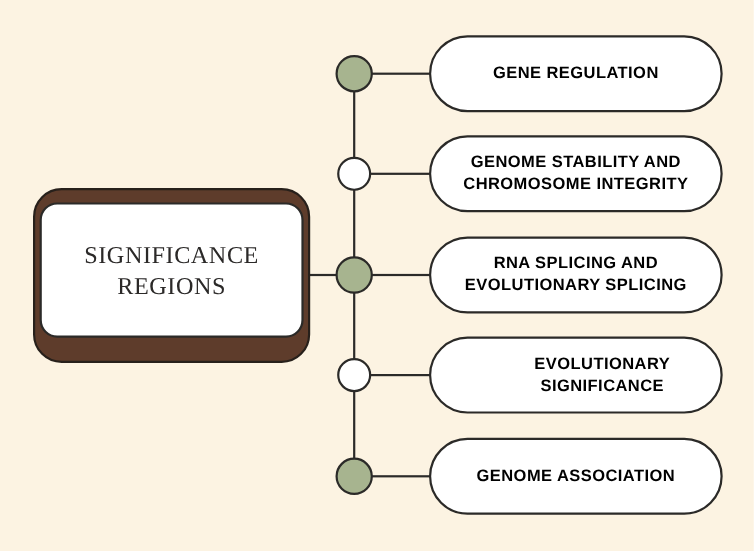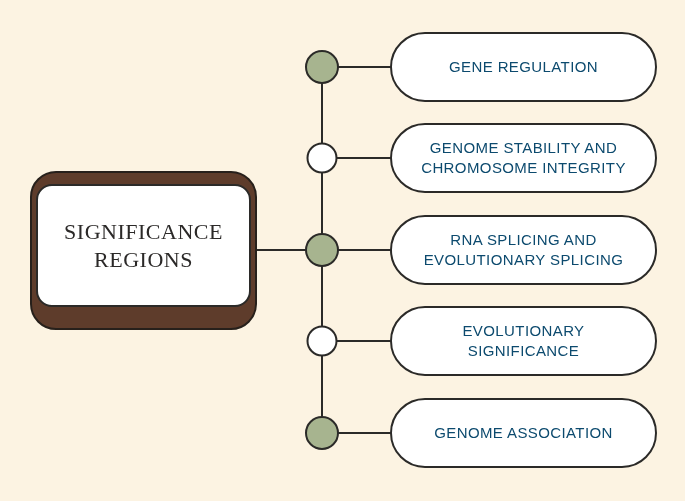--- a/index.html
+++ b/index.html
@@ -57,35 +57,35 @@
     background:#ffffff;
     border:2px solid #2b2a28;
     border-radius:35px;
     display:flex;align-items:center;justify-content:center;
     text-align:center;
   }
   .pill span{
     display:block;
     max-width:215px;
     font-size:15px;
-    font-weight:400;
+    font-weight:700;
     letter-spacing:0.4px;
     line-height:1.35;
-    color:#0c4a6e;
+    color:#000000;
   }
   .pill.p0{top:32px;}
   .pill.p1{top:123px;}
   .pill.p2{top:215px;}
-  .pill.p3{top:306px;}
+  .pill.p3{top:306px;justify-content:flex-end;}
   .pill.p4{top:398px;}
   
   .title-box-outer{
     position:absolute;
     left:30px;top:171px;
-    width:227px;height:159px;
+    width:252px;height:159px;
     box-sizing:border-box;
     background:#5e3c2b;
     border:2px solid #27201b;
     border-radius:26px;
   }
   .title-box-inner{
     position:absolute;
     left:4px;right:4px;top:11px;bottom:21px;
     box-sizing:border-box;
     background:#ffffff;

